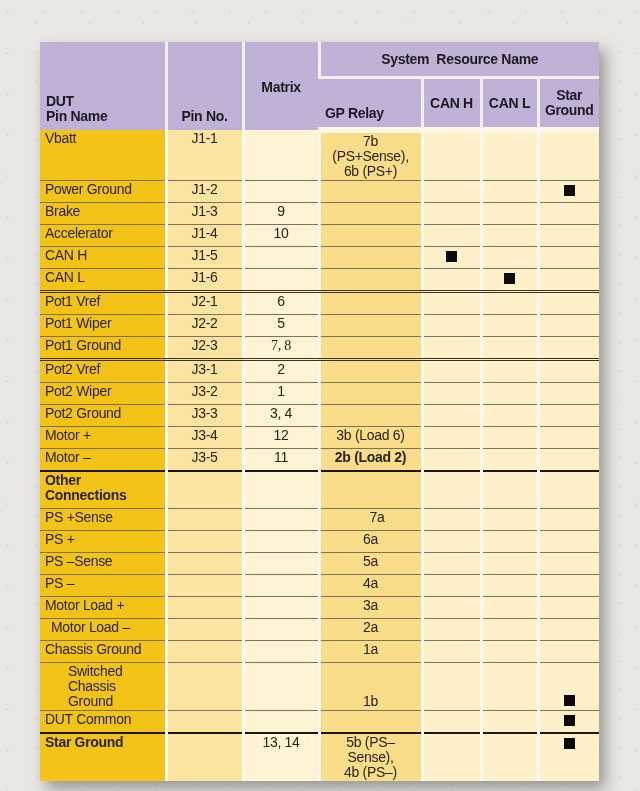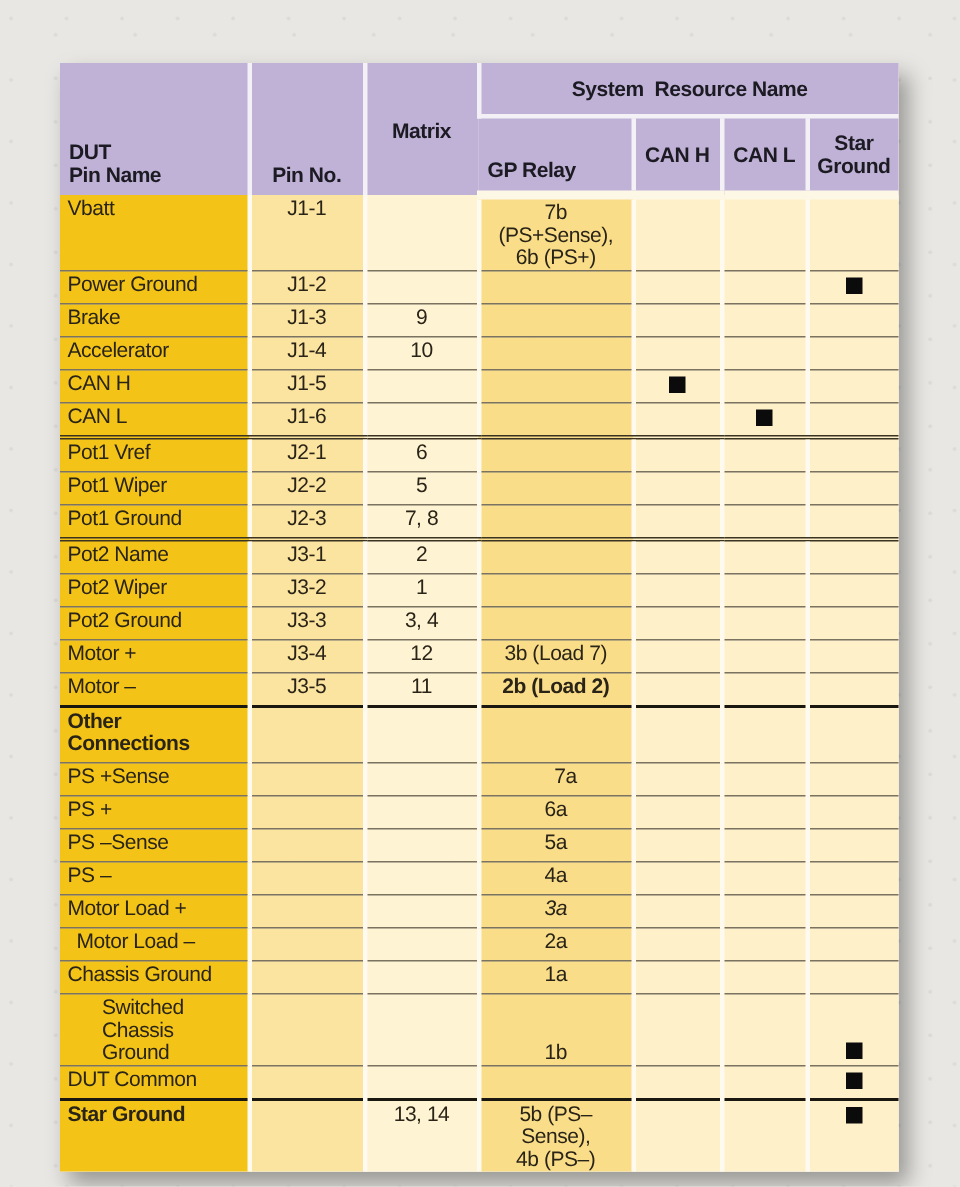--- a/index.html
+++ b/index.html
@@ -156,28 +156,28 @@
           <td class="pinc" style="white-space: pre-line;">J2-2</td>
           <td class="mat" style="white-space: pre-line;">5</td>
           <td class="gp" style="white-space: pre-line;"></td>
           <td class="res"></td>
           <td class="res"></td>
           <td class="res"></td>
         </tr>
         <tr>
           <td class="name" style="white-space: pre-line;">Pot1  Ground</td>
           <td class="pinc" style="white-space: pre-line;">J2-3</td>
-          <td class="mat" style="white-space: pre-line;">7, 8</td>
+          <td class="mat" style="white-space: pre-line; font-family: Liberation Serif, serif;">7, 8</td>
           <td class="gp" style="white-space: pre-line;"></td>
           <td class="res"></td>
           <td class="res"></td>
           <td class="res"></td>
         </tr>
         <tr class="gsep">
-          <td class="name" style="white-space: pre-line;">Pot2 Name</td>
+          <td class="name" style="white-space: pre-line;">Pot2 Vref</td>
           <td class="pinc" style="white-space: pre-line;">J3-1</td>
           <td class="mat" style="white-space: pre-line;">2</td>
           <td class="gp" style="white-space: pre-line;"></td>
           <td class="res"></td>
           <td class="res"></td>
           <td class="res"></td>
         </tr>
         <tr>
           <td class="name" style="white-space: pre-line;">Pot2 Wiper</td>
           <td class="pinc" style="white-space: pre-line;">J3-2</td>
@@ -193,21 +193,21 @@
           <td class="mat" style="white-space: pre-line;">3, 4</td>
           <td class="gp" style="white-space: pre-line;"></td>
           <td class="res"></td>
           <td class="res"></td>
           <td class="res"></td>
         </tr>
         <tr>
           <td class="name" style="white-space: pre-line;">Motor +</td>
           <td class="pinc" style="white-space: pre-line;">J3-4</td>
           <td class="mat" style="white-space: pre-line; margin-left: 48px;">12</td>
-          <td class="gp" style="white-space: pre-line;">3b (Load 7)</td>
+          <td class="gp" style="white-space: pre-line;">3b (Load 6)</td>
           <td class="res"></td>
           <td class="res"></td>
           <td class="res"></td>
         </tr>
         <tr>
           <td class="name" style="white-space: pre-line;">Motor –</td>
           <td class="pinc" style="white-space: pre-line;">J3-5</td>
           <td class="mat" style="white-space: pre-line;">11</td>
           <td class="gp" style="white-space: pre-line; font-weight: bold;">2b (Load 2)</td>
           <td class="res"></td>
@@ -257,21 +257,21 @@
           <td class="mat" style="white-space: pre-line;"></td>
           <td class="gp" style="white-space: pre-line;">4a</td>
           <td class="res"></td>
           <td class="res"></td>
           <td class="res"></td>
         </tr>
         <tr>
           <td class="name" style="white-space: pre-line;">Motor Load +</td>
           <td class="pinc" style="white-space: pre-line;"></td>
           <td class="mat" style="white-space: pre-line;"></td>
-          <td class="gp" style="white-space: pre-line; font-style: italic;">3a</td>
+          <td class="gp" style="white-space: pre-line;">3a</td>
           <td class="res"></td>
           <td class="res"></td>
           <td class="res"></td>
         </tr>
         <tr>
           <td class="name" style="white-space: pre-line; padding-left: 11px;">Motor Load –</td>
           <td class="pinc" style="white-space: pre-line;"></td>
           <td class="mat" style="white-space: pre-line;"></td>
           <td class="gp" style="white-space: pre-line;">2a</td>
           <td class="res"></td>

